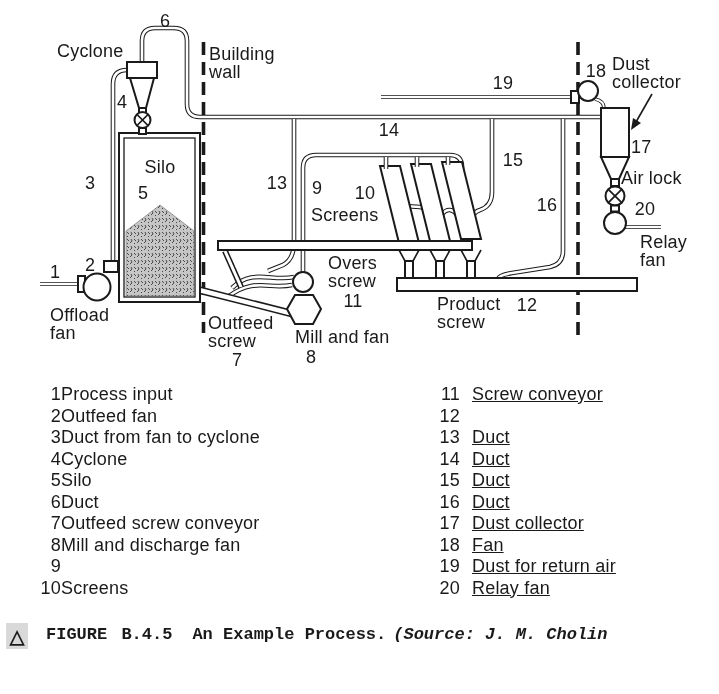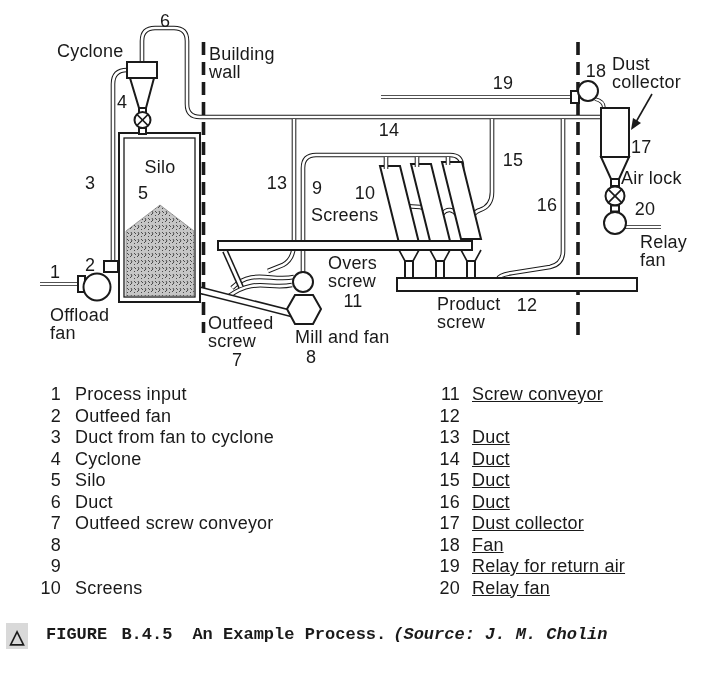--- a/index.html
+++ b/index.html
@@ -24,21 +24,21 @@
   .arrow{stroke:#1a1a1a;stroke-width:1.6;fill:none;}
   svg text{font-family:"Liberation Sans", sans-serif;font-size:18px;fill:#1a1a1a;letter-spacing:0.2px;}
   .mid{text-anchor:middle;}
   
   .legend-col{position:absolute;font-size:18px;line-height:21.5px;letter-spacing:0.2px;}
   #legend-left{left:0;top:384px;}
   #legend-right{left:427px;top:384px;}
   .lrow{display:flex;}
   #legend-left .lnum{display:inline-block;width:61px;text-align:right;flex:none;}
   #legend-right .lnum{display:inline-block;width:33px;text-align:right;flex:none;}
-  #legend-left .llabel{margin-left:14px;white-space:nowrap;}
+  #legend-left .llabel{white-space:nowrap;}
   #legend-right .llabel{margin-left:12px;white-space:nowrap;text-decoration:underline;}
   
   #marker{
     position:absolute;left:6px;top:623px;width:22px;height:26px;background:#d9d9d9;
     display:flex;align-items:center;justify-content:center;
     font-family:"Liberation Serif", serif;font-weight:bold;font-size:19px;
   }
   #caption{
     position:absolute;left:46px;top:622px;width:520px;
     font-family:Liberation Mono, monospace;font-weight:bold;font-size:17px;line-height:26px;
@@ -277,20 +277,21 @@
   <div class="lrow">
       <span class="lnum">6</span>
       <span class="llabel">Duct</span>
     </div>
   <div class="lrow">
       <span class="lnum">7</span>
       <span class="llabel">Outfeed screw conveyor</span>
     </div>
   <div class="lrow">
       <span class="lnum">8</span>
+      <span class="llabel">Mill and discharge fan</span>
     </div>
   <div class="lrow">
       <span class="lnum">9</span>
     </div>
   <div class="lrow">
       <span class="lnum">10</span>
       <span class="llabel">Screens</span>
     </div>
 </div>
 
@@ -321,21 +322,21 @@
   <div class="lrow">
       <span class="lnum">17</span>
       <span class="llabel">Dust collector</span>
     </div>
   <div class="lrow">
       <span class="lnum">18</span>
       <span class="llabel">Fan</span>
     </div>
   <div class="lrow">
       <span class="lnum">19</span>
-      <span class="llabel">Relay for return air</span>
+      <span class="llabel">Dust for return air</span>
     </div>
   <div class="lrow">
       <span class="lnum">20</span>
       <span class="llabel">Relay fan</span>
     </div>
 </div>
 
 <div id="marker">△</div>
 <div id="caption">
   <div class="cap1">

